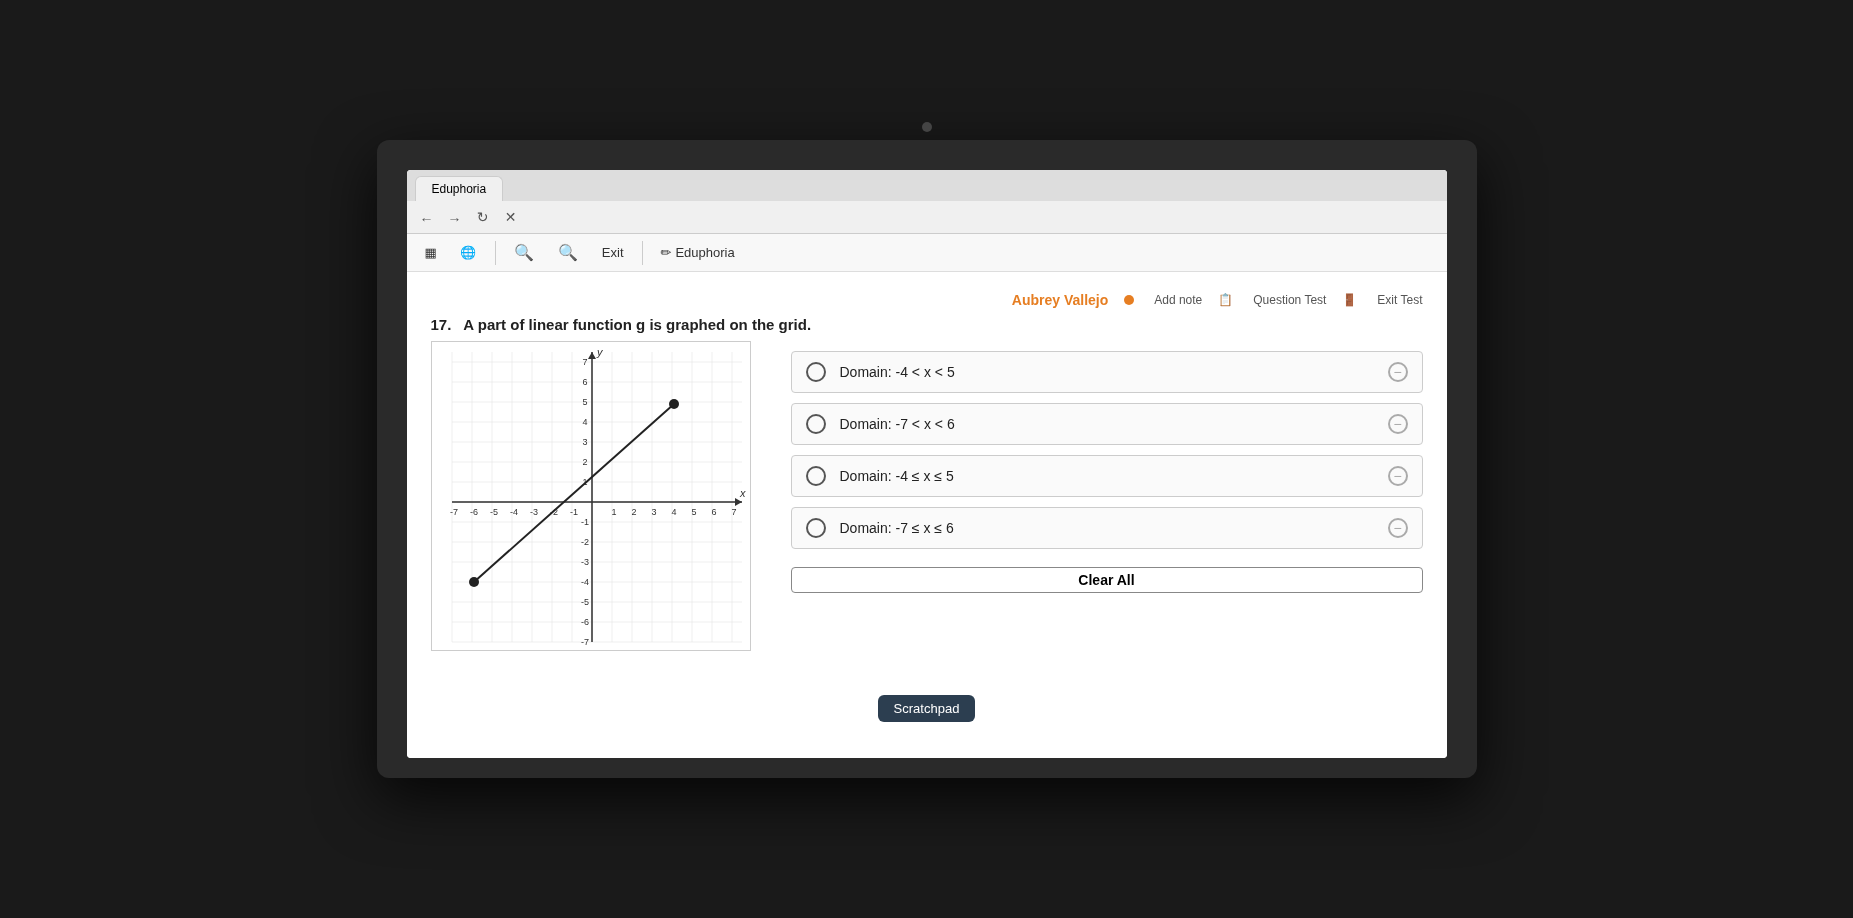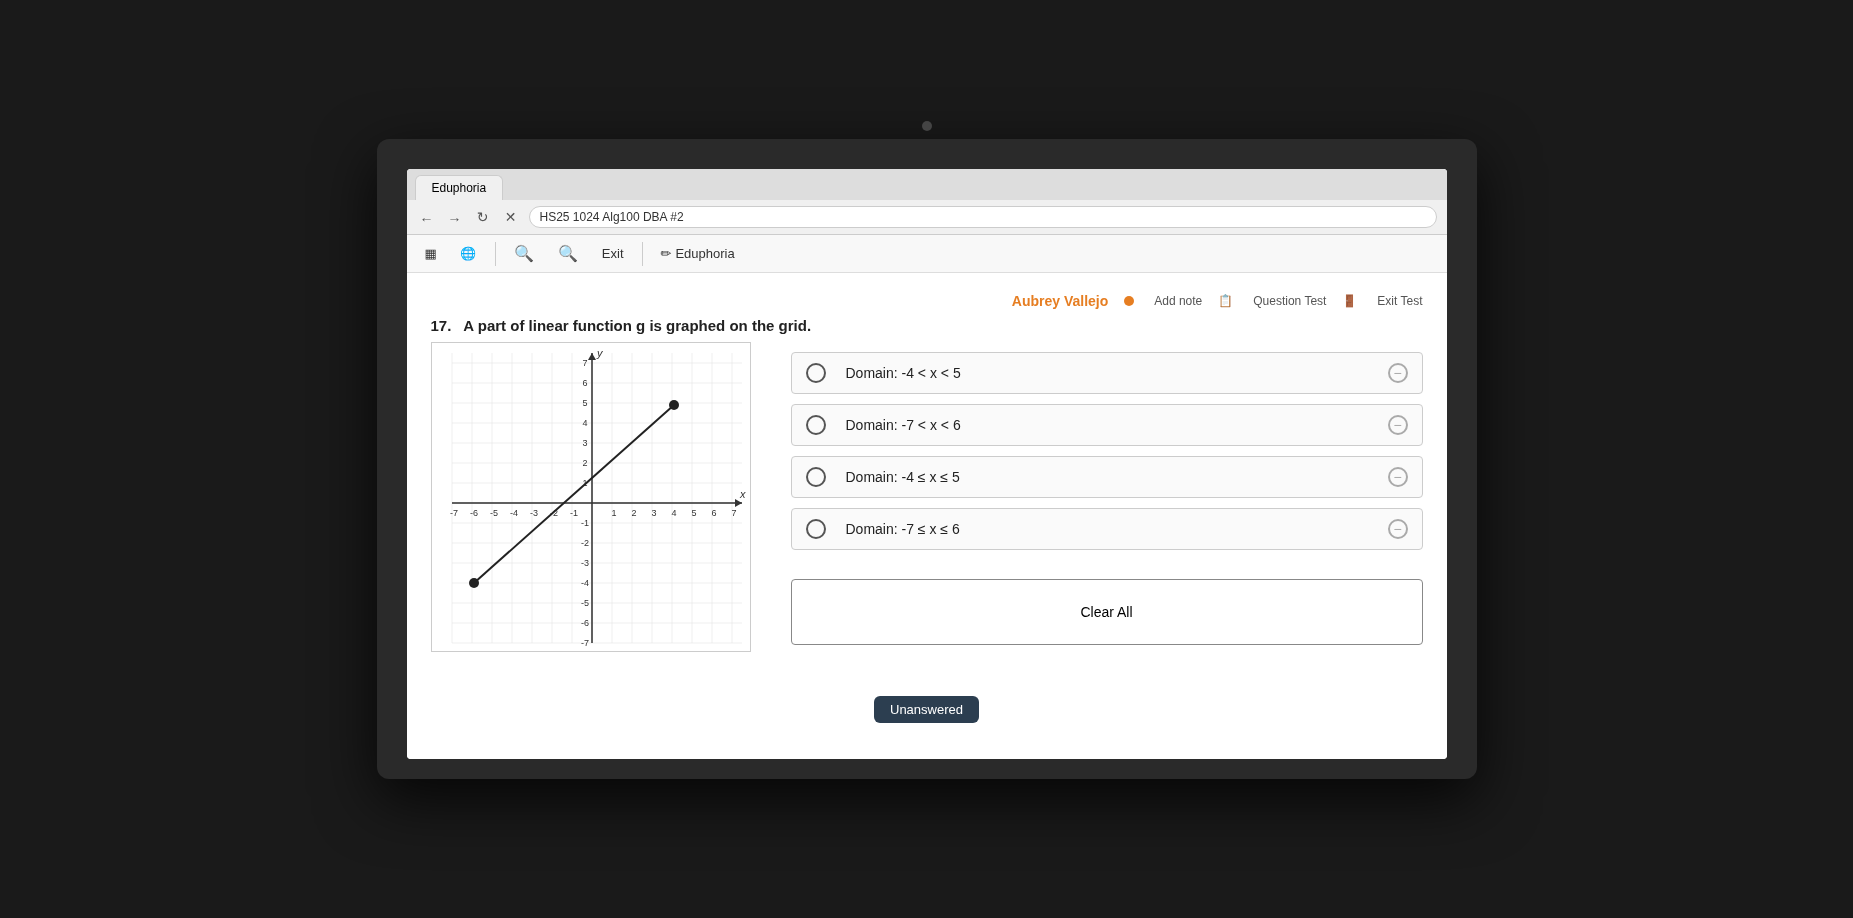--- a/index.html
+++ b/index.html
@@ -137,21 +137,21 @@
       flex-direction: column;
       gap: 10px;
       padding-top: 10px;
     }
     .choice-item {
       display: flex;
       align-items: center;
       border: 1px solid #ccc;
       border-radius: 4px;
       padding: 10px 14px;
-      gap: 20px;
+      gap: 14px;
       cursor: pointer;
       background: #fafafa;
     }
     .choice-radio {
       width: 20px;
       height: 20px;
       border-radius: 50%;
       border: 2px solid #555;
       flex-shrink: 0;
     }
@@ -168,25 +168,26 @@
       display: flex;
       align-items: center;
       justify-content: center;
       font-size: 14px;
       color: #aaa;
     }
     .clear-all-btn {
       background: #fff;
       border: 1px solid #888;
       border-radius: 4px;
-      padding: 24px 18px;
+      padding: 4px 18px;
       font-size: 14px;
       cursor: pointer;
-      margin-top: 19px;
+      margin-top: 8px;
       display: inline-block;
+      font-weight: bold;
     }
     .unanswered-badge {
       background: #2c3e50;
       color: #fff;
       padding: 6px 16px;
       border-radius: 6px;
       font-size: 13px;
       display: inline-block;
       margin-top: 30px;
     }
@@ -228,21 +229,20 @@
 
     <div class="browser-chrome">
       <div class="browser-tabs">
         <div class="browser-tab">Eduphoria</div>
       </div>
       <div class="browser-nav">
         <div class="nav-btn">←</div>
         <div class="nav-btn">→</div>
         <div class="nav-btn">↻</div>
         <div class="nav-btn">✕</div>
-        <div class="address-bar">HS25 1024 Alg100 DBA #2</div>
       </div>
     </div>
 
     <div class="toolbar">
       <div class="toolbar-item">
         <span>▦</span>
       </div>
       <div class="toolbar-item">
         <span>🌐</span>
       </div>
@@ -394,17 +394,17 @@
             <div class="choice-radio"></div>
             <span class="choice-text">Domain: -7 ≤ x ≤ 6</span>
             <div class="choice-side-icon">−</div>
           </div>
 
           <button class="clear-all-btn">Clear All</button>
         </div>
       </div>
 
       <div class="bottom-section">
-        <span class="unanswered-badge">Unanswered</span>
+        <span class="unanswered-badge">Scratchpad</span>
       </div>
     </div>
   </div>
 </div>
 
 </body></html>

